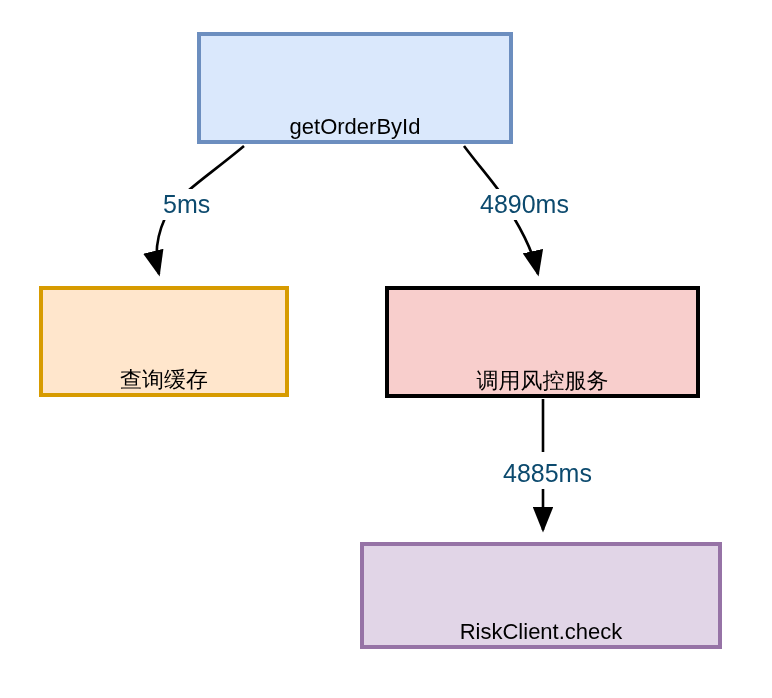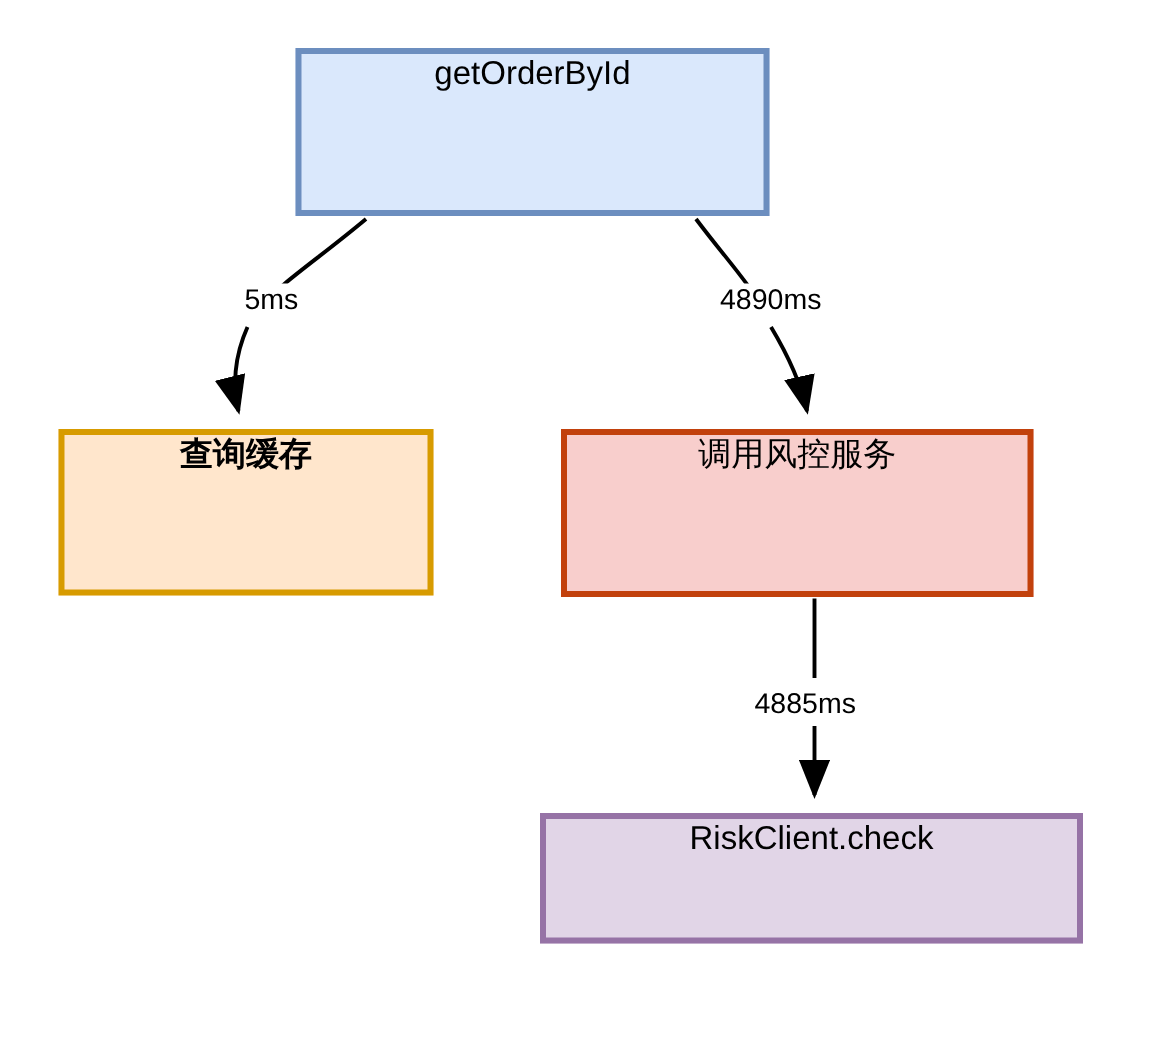--- a/index.html
+++ b/index.html
@@ -23,21 +23,21 @@
     left: 0;
     top: 0;
     width: 772px;
     height: 698px;
     pointer-events: none;
   }
   .node {
     position: absolute;
     box-sizing: border-box;
     display: flex;
-    align-items: flex-start;
+    align-items: flex-end;
     justify-content: center;
     text-align: center;
     color: #000000;
     line-height: 1.2;
   }
   .node-label {
     display: block;
     padding: 0 6px;
   }
   #node-get-order-by-id {
@@ -50,44 +50,43 @@
     font-size: 22px;
   }
   #node-query-cache {
     left: 39px;
     top: 286px;
     width: 250px;
     height: 111px;
     background: #ffe6cc;
     border: 4px solid #d79b00;
     font-size: 22px;
-    font-weight: bold;
   }
   #node-call-risk-service {
-    left: 374px;
+    left: 385px;
     top: 286px;
     width: 315px;
     height: 112px;
     background: #f8cecc;
-    border: 4px solid #c2410c;
+    border: 4px solid #000000;
     font-size: 22px;
   }
   #node-risk-client-check {
     left: 360px;
     top: 542px;
     width: 362px;
-    height: 87px;
+    height: 107px;
     background: #e1d5e7;
     border: 4px solid #9673a6;
     font-size: 22px;
   }
   .edge-label {
     position: absolute;
-    color: #000000;
-    font-size: 19px;
+    color: #0c4a6e;
+    font-size: 25px;
     background: #ffffff;
     padding: 1px 3px;
     white-space: nowrap;
     line-height: 1.15;
   }
   #edge-label-cache {
     left: 160px;
     top: 189px;
   }
   #edge-label-risk {

